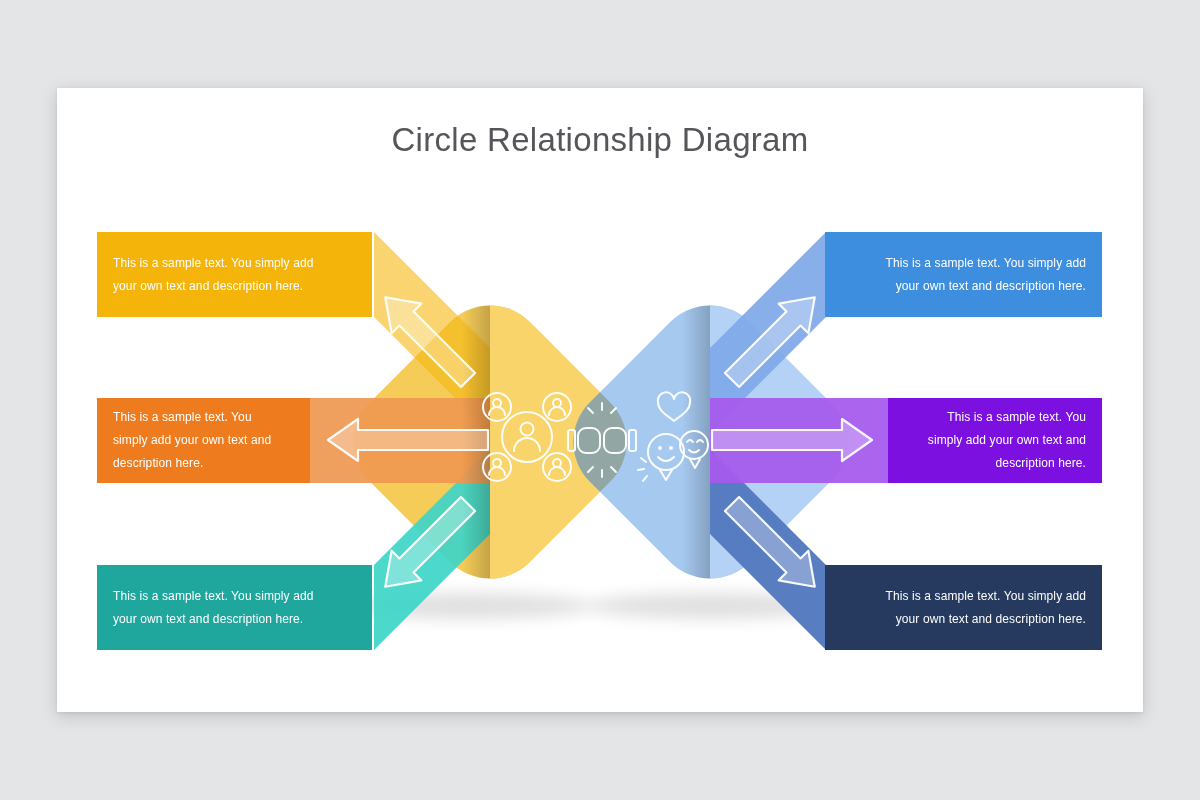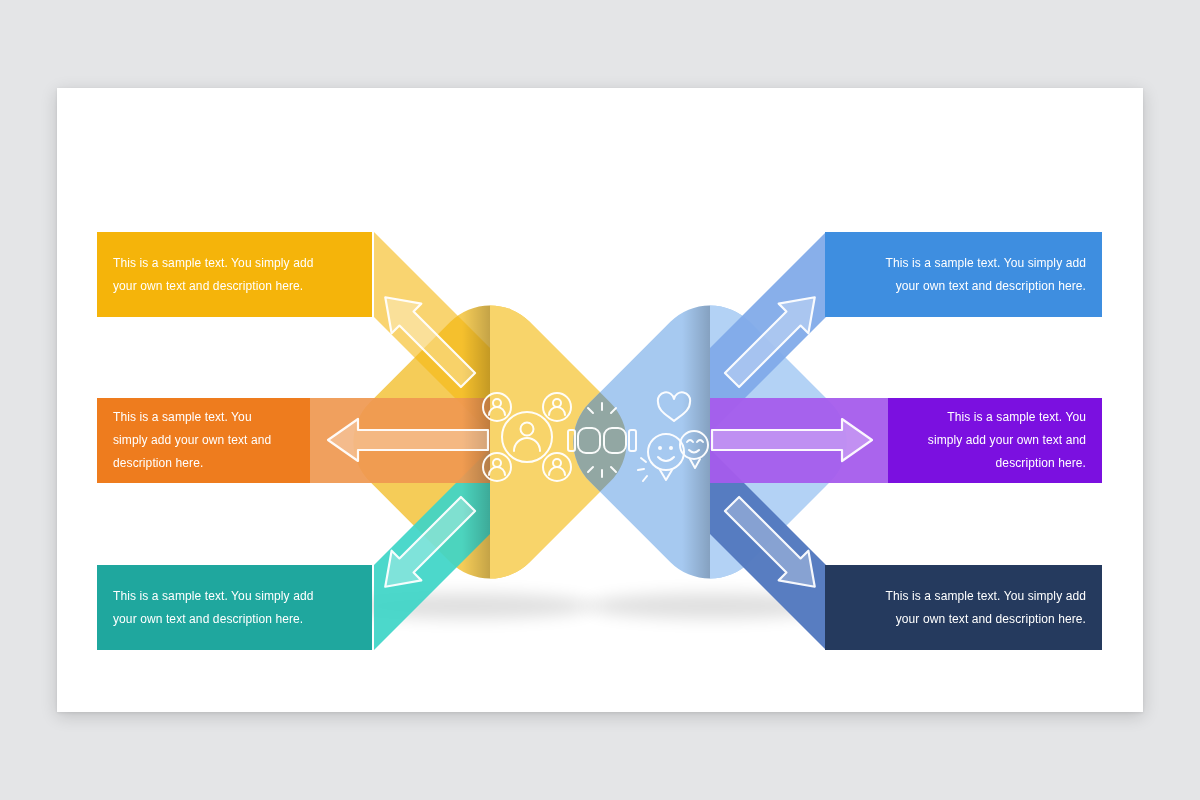--- a/index.html
+++ b/index.html
@@ -34,20 +34,21 @@
   .b-ml{left:97px;top:398px;width:213px;height:85px;}
   .b-bl{left:97px;top:565px;width:275px;height:85px;}
   .b-tr{left:825px;top:232px;width:277px;height:85px;}
   .b-mr{left:888px;top:398px;width:214px;height:85px;}
   .b-br{left:825px;top:565px;width:277px;height:85px;}
 </style>
 </head>
 <body>
 
 <div class="card">
+  <div class="title">Circle Relationship Diagram</div>
 </div>
 
 <svg class="diagram" width="1200" height="800" viewBox="0 0 1200 800">
   <defs>
     <clipPath id="clipLD">
         <rect x="377" y="329" width="226" height="226" rx="56" transform="rotate(45 490 442)"></rect>
       </clipPath>
     <clipPath id="clipRD">
         <rect x="597" y="329" width="226" height="226" rx="56" transform="rotate(45 710 442)"></rect>
       </clipPath>

